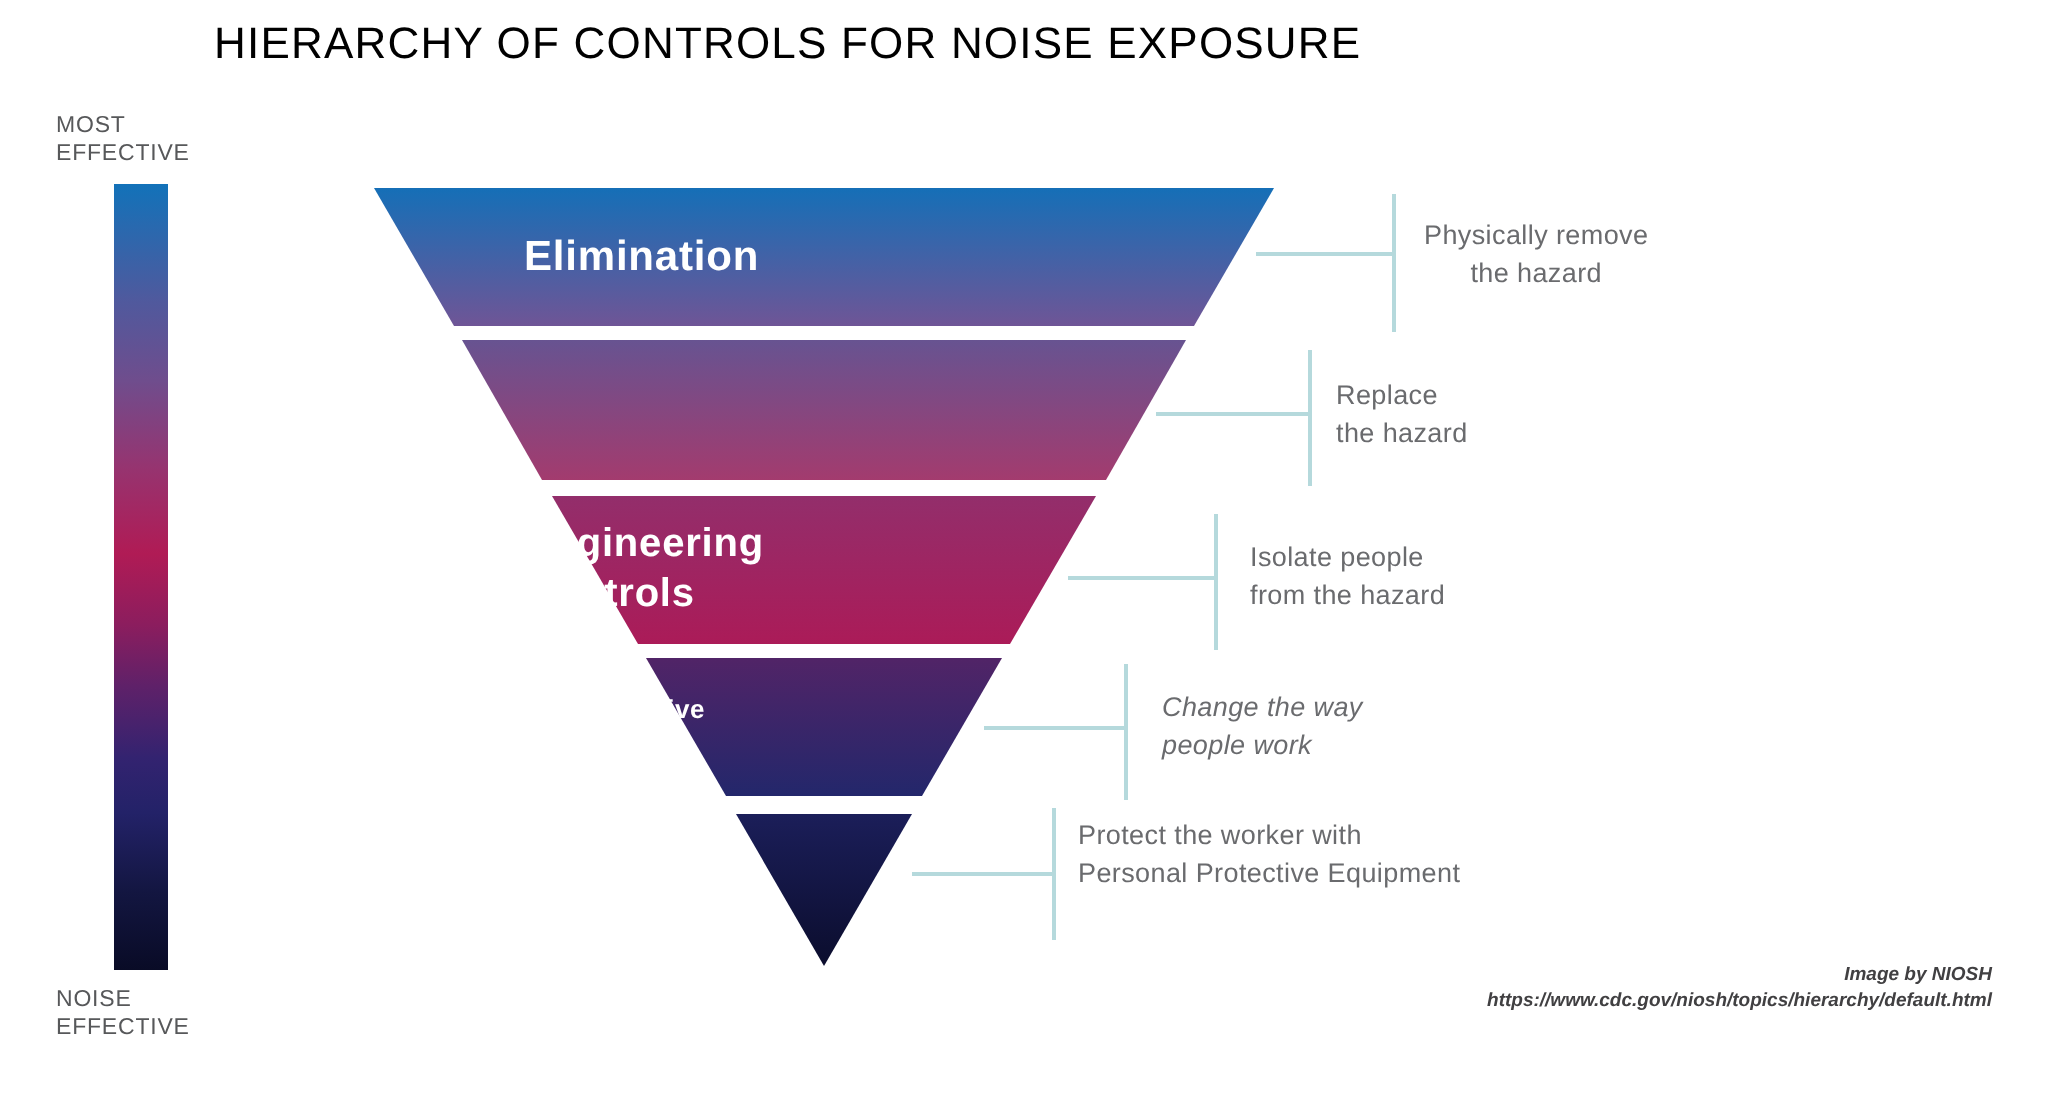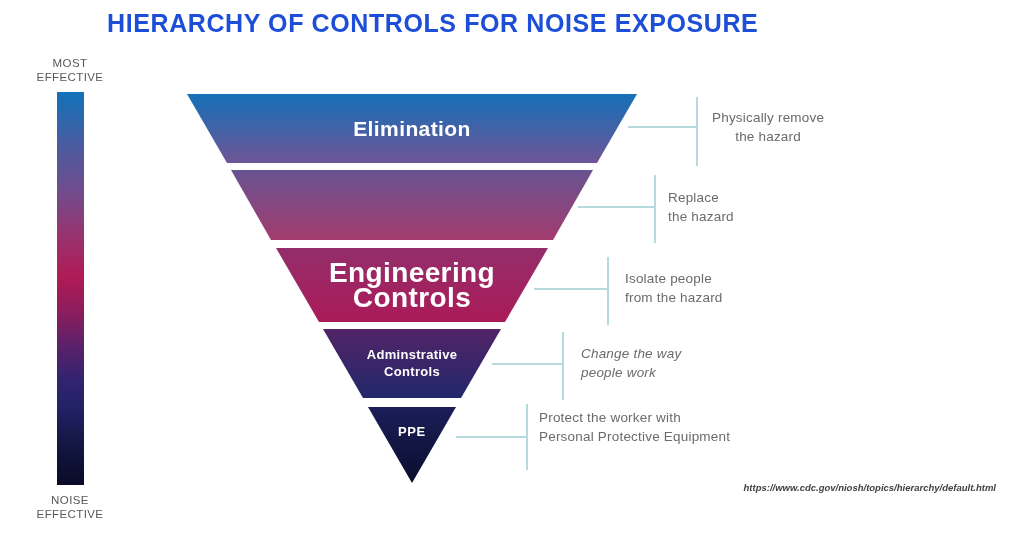--- a/index.html
+++ b/index.html
@@ -2,39 +2,39 @@
 <html><head>
 <meta charset="utf-8">
 <style>
   html,body{margin:0;padding:0;background:#ffffff;}
   .canvas{
     position:relative;width:1024px;height:547px;background:#ffffff;overflow:hidden;
     font-family:"Liberation Sans","DejaVu Sans",sans-serif;
   }
   .page-title{
     position:absolute;left:107px;top:9px;
-    font-size:25px;font-weight:700;letter-spacing:0.6px;color:#1d4ed8;white-space:nowrap;
+    font-size:22px;font-weight:400;letter-spacing:0.6px;color:#000000;white-space:nowrap;
   }
   .scale-label{
-    position:absolute;width:84px;text-align:center;
+    position:absolute;width:84px;
     font-size:11.5px;letter-spacing:0.4px;color:#57585a;line-height:14px;
   }
   .scale-label.most{left:28px;top:56px;}
   .scale-label.least{left:28px;top:493px;}
   .scale-bar{
     position:absolute;left:57px;top:92px;width:27px;height:393px;
   }
   svg.pyramid{position:absolute;left:0;top:0;}
   .level-label{
-    position:absolute;left:262px;width:300px;text-align:center;color:#ffffff;
+    position:absolute;left:262px;width:300px;color:#ffffff;
     font-weight:700;white-space:pre-line;
   }
   .level-label.l0{top:117px;font-size:21px;letter-spacing:0.4px;}
   .level-label.l1{top:196px;font-size:21px;letter-spacing:0.4px;}
-  .level-label.l2{top:260px;font-size:28px;line-height:25px;letter-spacing:0.4px;}
+  .level-label.l2{top:260px;font-size:20px;line-height:25px;letter-spacing:0.4px;}
   .level-label.l3{top:346px;font-size:13px;line-height:17px;letter-spacing:0.3px;}
   .level-label.l4{top:424px;font-size:13px;letter-spacing:0.6px;}
   .conn{position:absolute;background:#b5d9dc;}
   .desc{
     position:absolute;color:#6a6b6e;font-size:13.5px;line-height:19px;
     letter-spacing:0.2px;white-space:pre-line;
   }
   .desc.d0{left:712px;top:108px;text-align:center;}
   .desc.d1{left:668px;top:188px;}
   .desc.d2{left:625px;top:269px;}
@@ -113,16 +113,17 @@
   <div class="desc d1">Replace
 the hazard</div>
   <div class="desc d2">Isolate people
 from the hazard</div>
   <div class="desc d3">Change the way
 people work</div>
   <div class="desc d4">Protect the worker with
 Personal Protective Equipment</div>
 
   <div class="attribution">
+    <div>Image by NIOSH</div>
     <div>https://www.cdc.gov/niosh/topics/hierarchy/default.html</div>
   </div>
 
 </div>
 
 </body></html>

